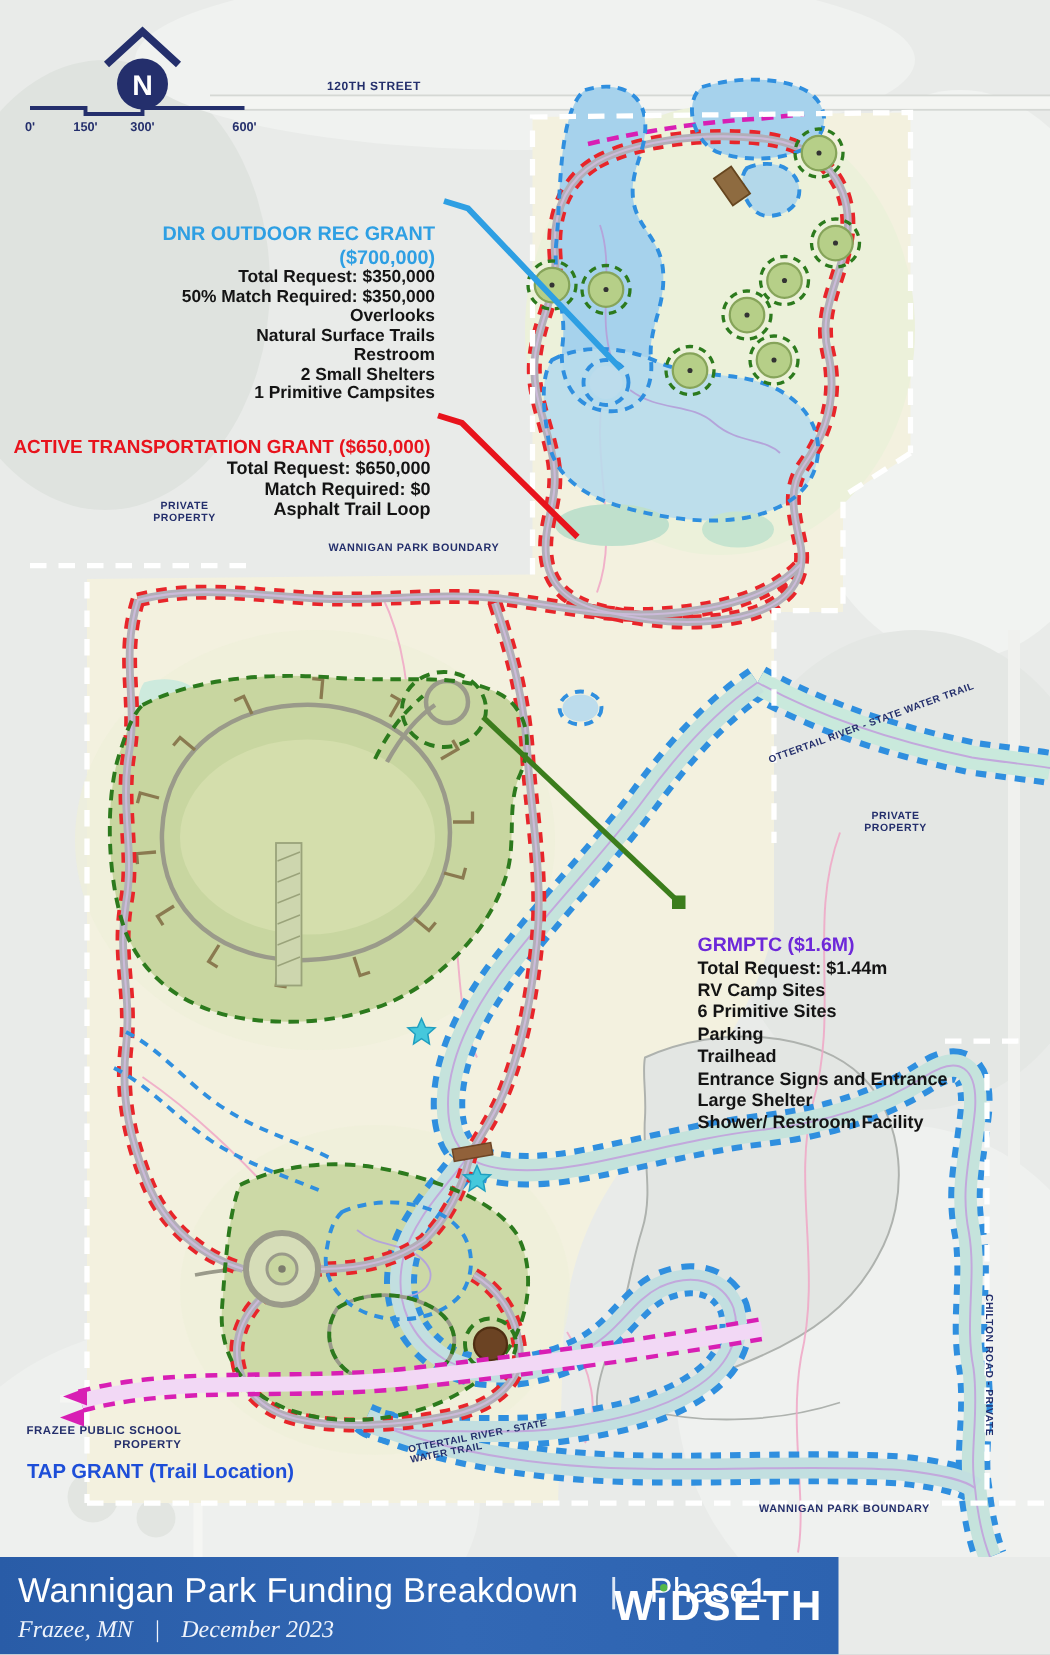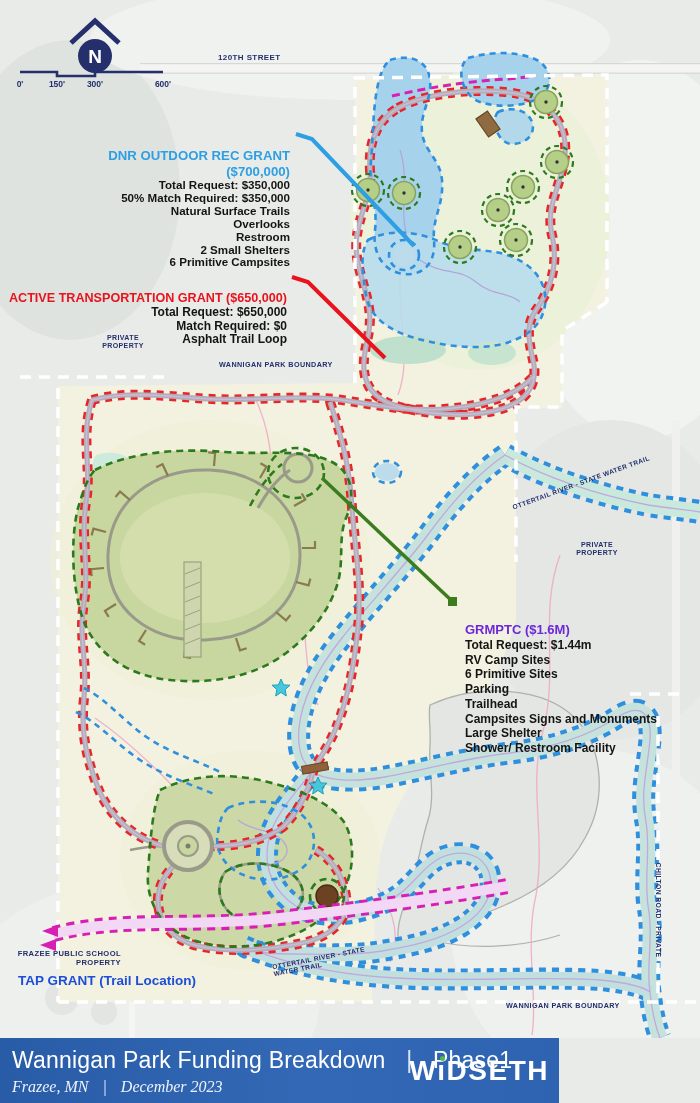--- a/index.html
+++ b/index.html
@@ -326,46 +326,46 @@
     <div class="maplabel lbl-bound-bot">WANNIGAN PARK BOUNDARY</div>
     <div class="maplabel lbl-chilton">CHILTON ROAD - PRIVATE</div>
     <div class="maplabel lbl-school">FRAZEE PUBLIC SCHOOL PROPERTY</div>
 
     <div class="grant g-dnr">
       <div class="t">DNR OUTDOOR REC GRANT</div>
       <div class="t">($700,000)</div>
       <div class="lines">
         <div>Total Request: $350,000</div>
         <div>50% Match Required: $350,000</div>
+        <div>Overlooks</div>
         <div>Natural Surface Trails</div>
-        <div>Overlooks</div>
         <div>Restroom</div>
         <div>2 Small Shelters</div>
-        <div>6 Primitive Campsites</div>
+        <div>1 Primitive Campsites</div>
       </div>
     </div>
 
     <div class="grant g-atg">
       <div class="t">ACTIVE TRANSPORTATION GRANT ($650,000)</div>
       <div class="lines">
         <div>Total Request: $650,000</div>
         <div>Match Required: $0</div>
         <div>Asphalt Trail Loop</div>
       </div>
     </div>
 
     <div class="grant g-grm">
       <div class="t">GRMPTC ($1.6M)</div>
       <div class="lines">
         <div>Total Request: $1.44m</div>
         <div>RV Camp Sites</div>
         <div>6 Primitive Sites</div>
         <div>Parking</div>
         <div>Trailhead</div>
-        <div>Campsites Signs and Monuments</div>
+        <div>Entrance Signs and Entrance</div>
         <div>Large Shelter</div>
         <div>Shower/ Restroom Facility</div>
       </div>
     </div>
 
     <div class="grant g-tap">TAP GRANT (Trail Location)</div>
   </div>
 
   <div class="footer">
     <div class="f-title">

